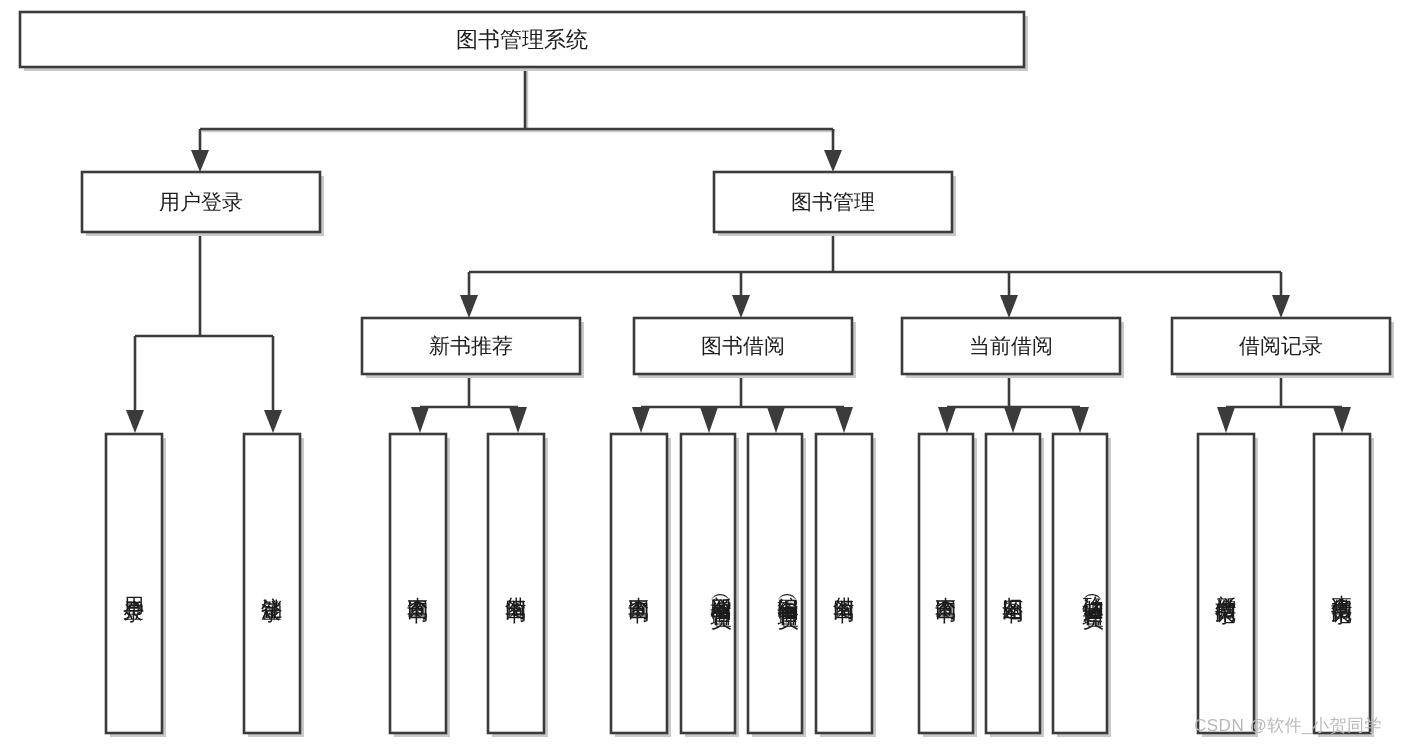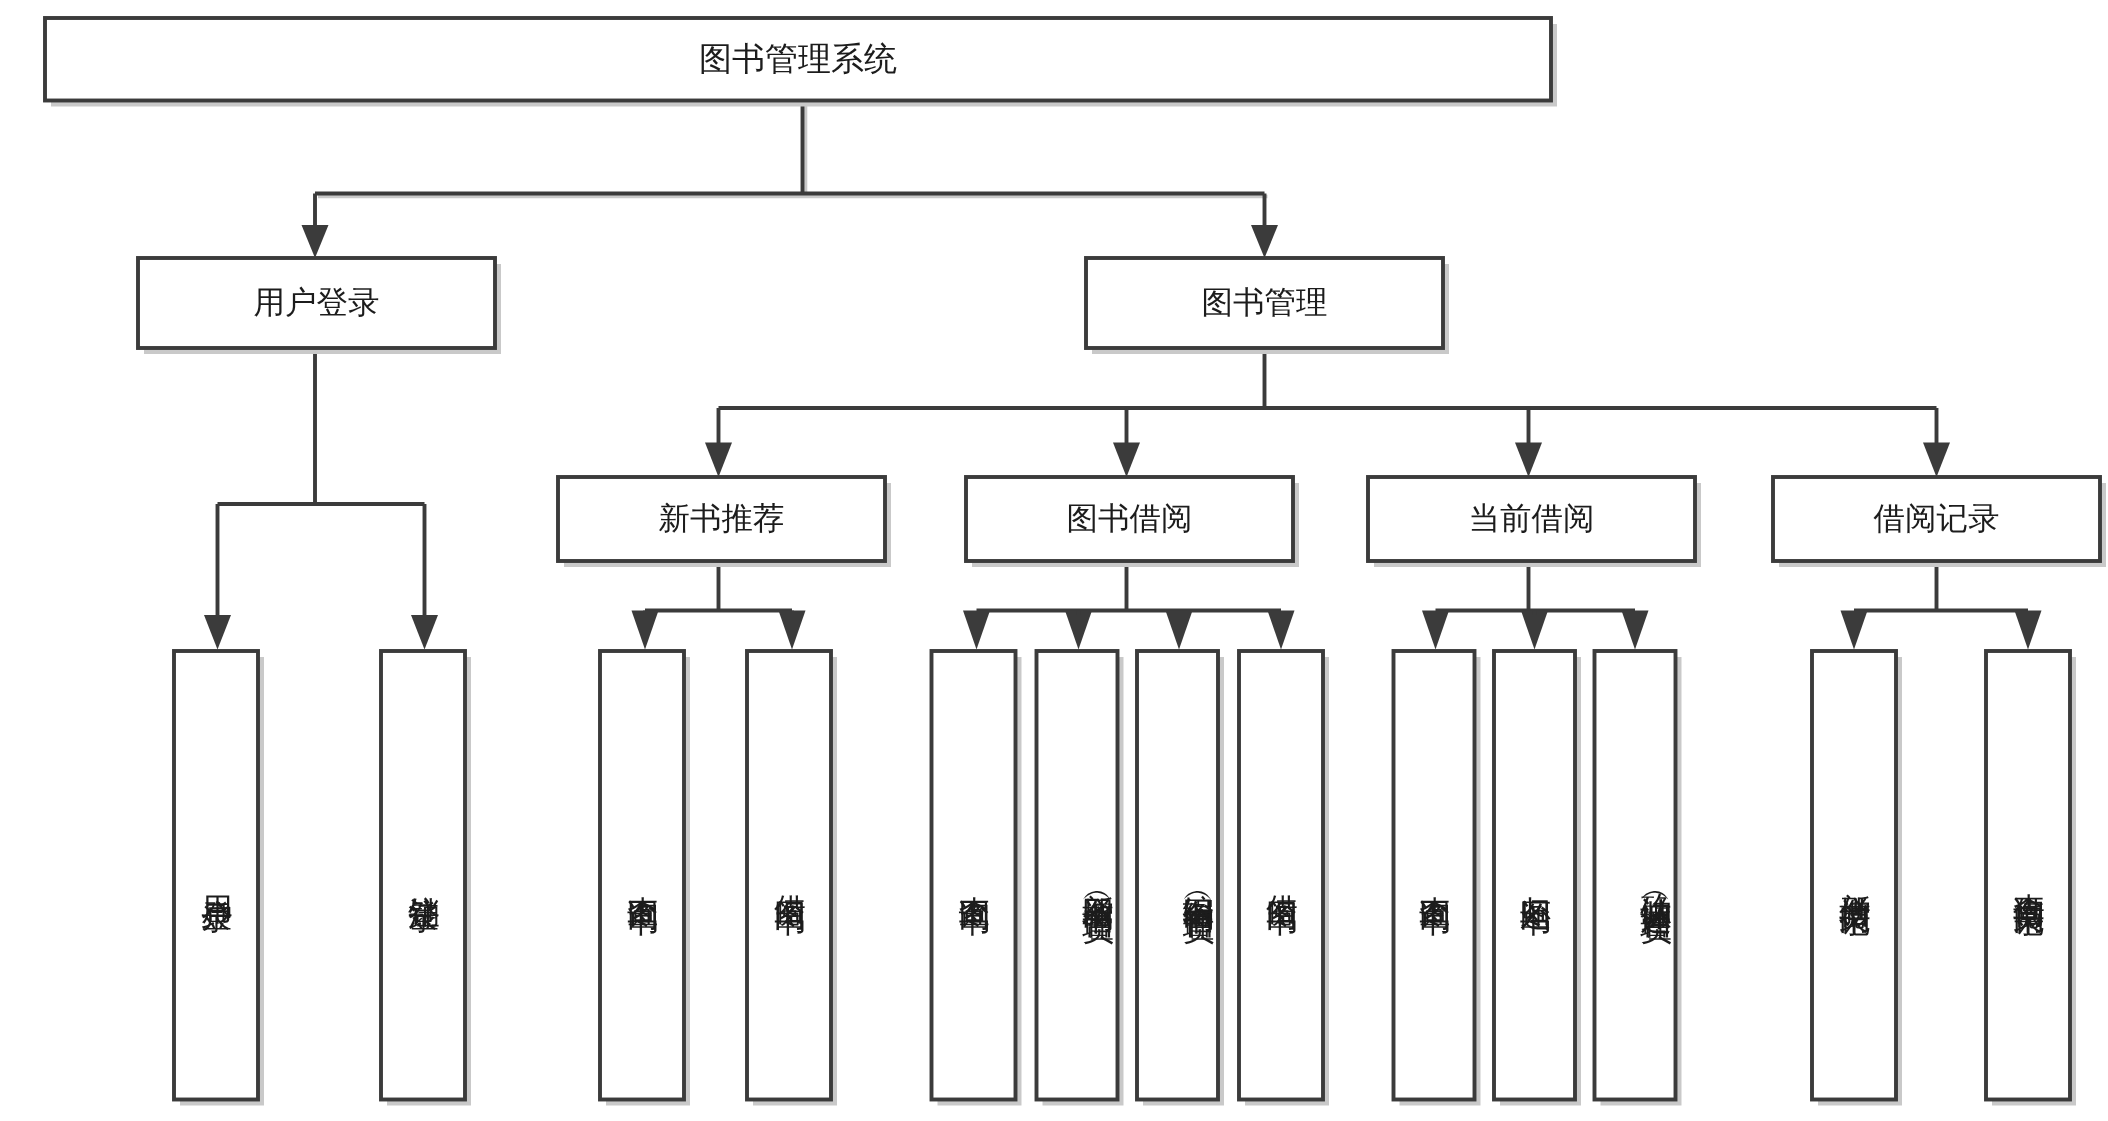--- a/index.html
+++ b/index.html
@@ -9,21 +9,21 @@
   }
   body {
     width: 1405px;
     height: 747px;
     font-family: "Liberation Sans", "DejaVu Sans", sans-serif;
     overflow: hidden;
     position: relative;
   }
   #diagram-root {
     position: absolute;
-    left: 12px;
+    left: 2px;
     top: 0;
     width: 1167px;
     height: 747px;
   }
   svg.flow {
     display: block;
     width: 1405px;
     height: 747px;
   }
   .node-box {
@@ -267,14 +267,15 @@
   <div class="vlabel" style="left:746px; top:434px; width:54px; height:299px; align-items:flex-start; padding-top:8px; box-sizing:border-box;">编辑图书（管理员）</div>
   <div class="vlabel" style="left:814px; top:434px; width:56px; height:299px;">借阅图书</div>
 
   <div class="vlabel" style="left:917px; top:434px; width:54px; height:299px;">查询图书</div>
   <div class="vlabel" style="left:984px; top:434px; width:54px; height:299px;">归还图书</div>
   <div class="vlabel" style="left:1051px; top:434px; width:54px; height:299px; align-items:flex-start; padding-top:8px; box-sizing:border-box;">确认归还（管理员）</div>
 
   <div class="vlabel" style="left:1196px; top:434px; width:56px; height:299px;">新增借阅记录</div>
   <div class="vlabel" style="left:1312px; top:434px; width:56px; height:299px;">查询借阅记录</div>
 
+  <div class="watermark" style="left:1192px; top:714px;">CSDN @软件_小贺同学</div>
 
 </div>
 
 </body></html>

